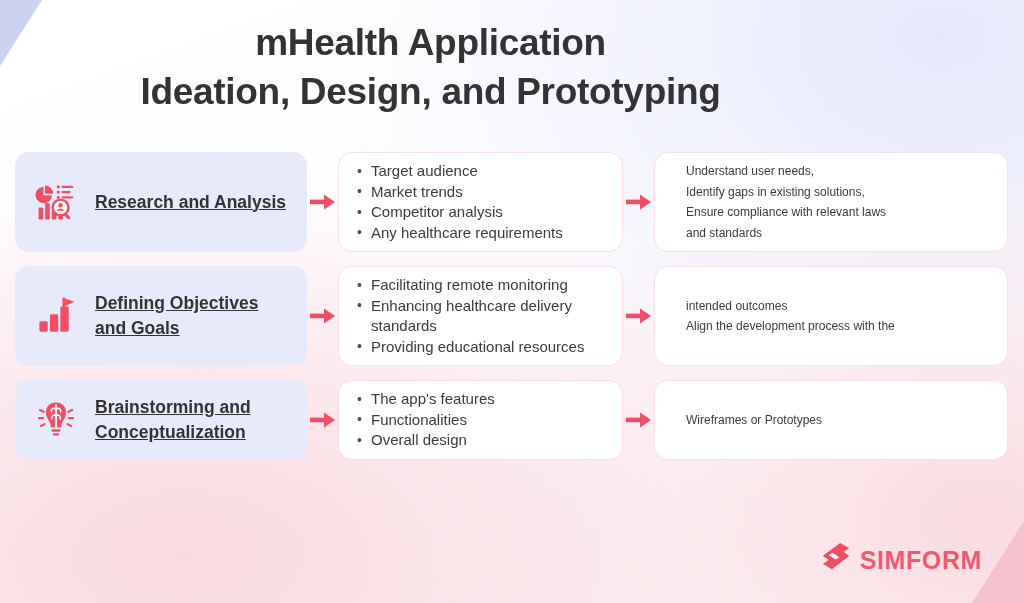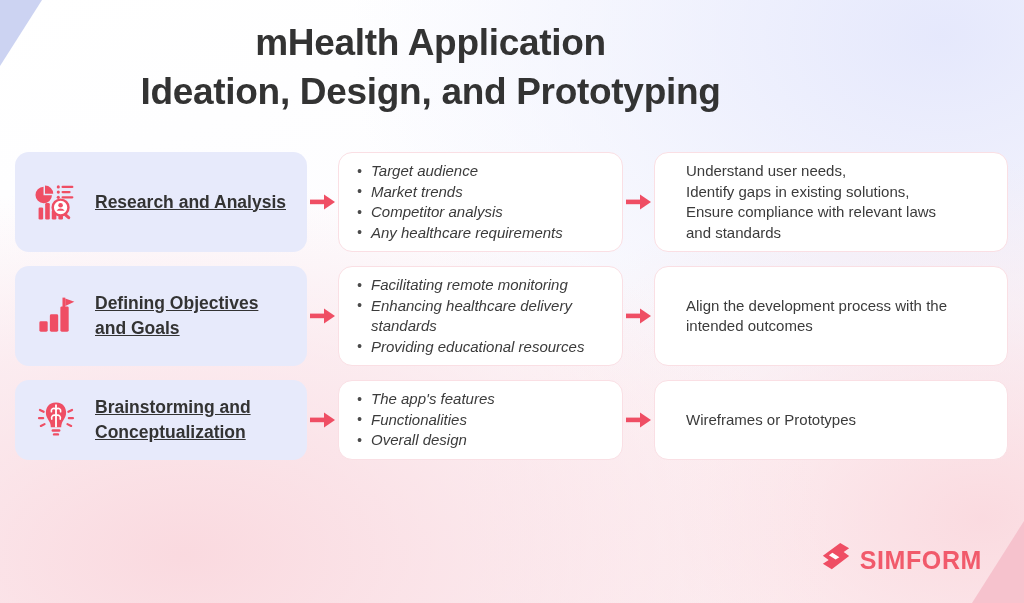--- a/index.html
+++ b/index.html
@@ -105,21 +105,20 @@
     border-radius: 14px;
     box-sizing: border-box;
     display: flex;
     flex-direction: column;
     justify-content: center;
   }
   .cell-mid {
     width: 285px;
     flex: 0 0 285px;
     padding: 8px 14px 8px 16px;
-    font-style: italic;
   }
   .cell-right {
     width: 354px;
     flex: 0 0 354px;
     padding: 8px 18px 8px 31px;
   }
 
   .bullets {
     margin: 0;
     padding: 0;
@@ -135,21 +134,21 @@
   .bullets li::before {
     content: "\2022";
     position: absolute;
     left: 2px;
     top: -0.5px;
     color: #4a4a4a;
     font-size: 14px;
   }
   .para {
     color: #3b3b3b;
-    font-size: 15px;
+    font-size: 12px;
     line-height: 20.5px;
   }
   .para .pline { display: block; }
 
   
   .logo {
     position: absolute;
     right: 42px;
     bottom: 28px;
     display: flex;
@@ -271,22 +270,22 @@
 
       <div class="connector">
         <svg width="26" height="16" viewBox="0 0 26 16" aria-hidden="true">
           <rect x="0" y="5.6" width="16" height="4.6" fill="#ef4e64"></rect>
           <path d="M14 0.6 L25 8 L14 15.4 Z" fill="#ef4e64"></path>
         </svg>
       </div>
 
       <div class="cell-box cell-right">
         <div class="para">
+          <span class="pline">intended outcomes</span>
           <span class="pline">Align the development process with the</span>
-          <span class="pline">intended outcomes</span>
         </div>
       </div>
     </div>
 
     <div class="row">
       <div class="cell-label">
         <span class="icon-wrap">
           <svg width="44" height="44" viewBox="0 0 48 48" aria-hidden="true">
             <g stroke="#ef4e64" stroke-width="2.4" stroke-linecap="round">
               <line x1="6.5" y1="13" x2="10.5" y2="15"></line>

